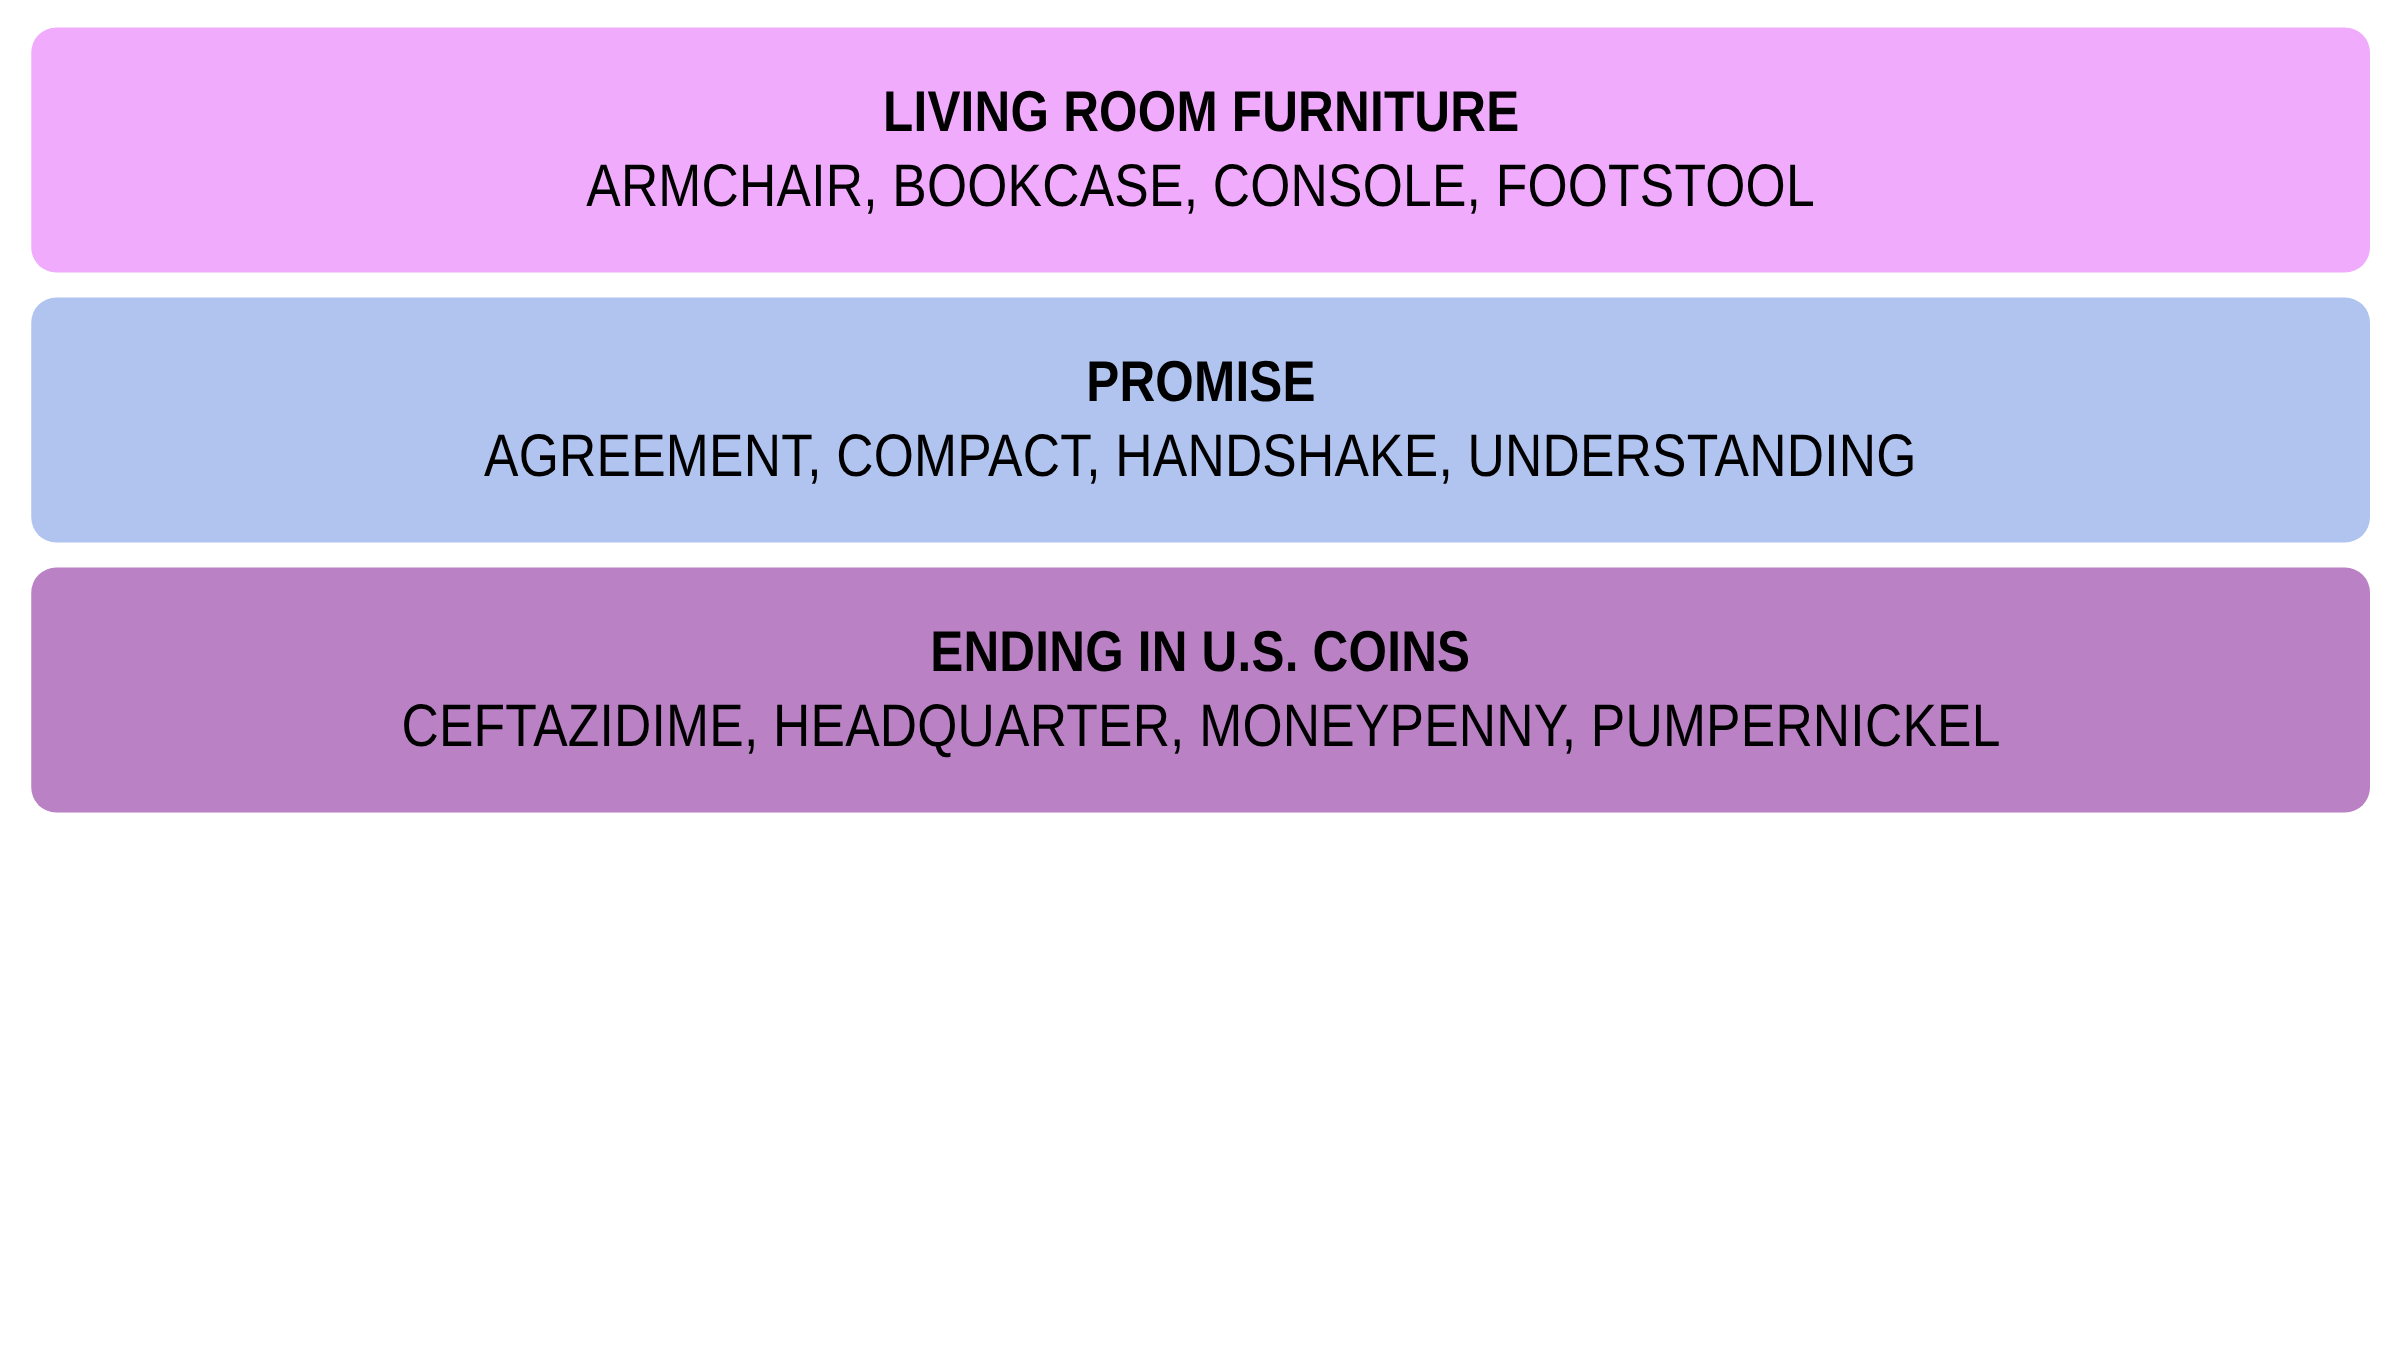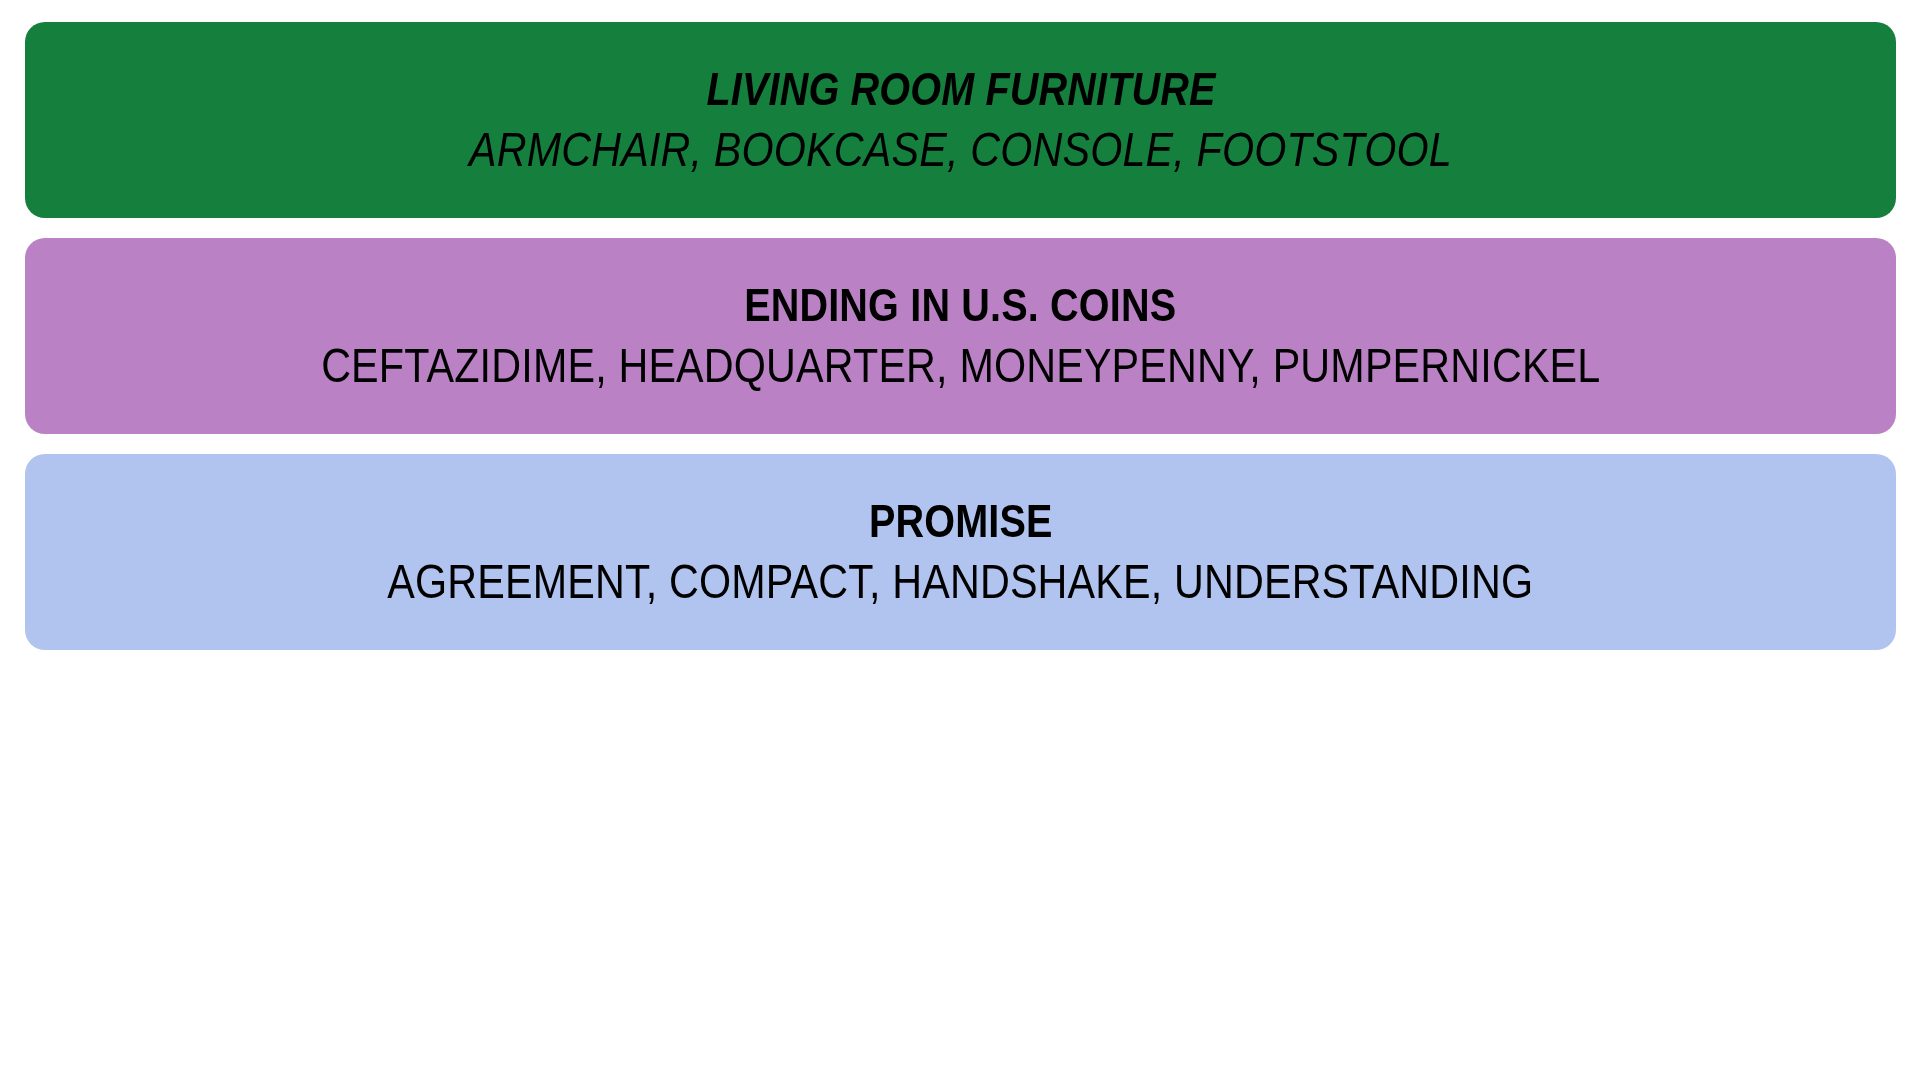--- a/index.html
+++ b/index.html
@@ -70,29 +70,29 @@
   .band-yellow { background: #f9df6d; }
   .band-green  { background: #a0c35a; }
   .band-blue   { background: #b0c4ef; }
   .band-purple { background: #ba81c5; }
 </style>
 </head>
 <body>
 
 <div id="board">
 
-  <div class="group-band band-yellow" style="background: #15803d; font-style: italic;">
+  <div class="group-band band-yellow" style="background: #f0abfc;">
     <span class="group-title">LIVING ROOM FURNITURE</span>
     <span class="group-members">ARMCHAIR, BOOKCASE, CONSOLE, FOOTSTOOL</span>
   </div>
 
+
+  <div class="group-band band-blue" style="background: rgb(176, 196, 239);">
+    <span class="group-title">PROMISE</span>
+    <span class="group-members">AGREEMENT, COMPACT, HANDSHAKE, UNDERSTANDING</span>
+  </div>
 
   <div class="group-band band-purple" style="background: rgb(186, 129, 197);">
     <span class="group-title">ENDING IN U.S. COINS</span>
     <span class="group-members">CEFTAZIDIME, HEADQUARTER, MONEYPENNY, PUMPERNICKEL</span>
   </div>
 
-  <div class="group-band band-blue" style="background: rgb(176, 196, 239);">
-    <span class="group-title">PROMISE</span>
-    <span class="group-members">AGREEMENT, COMPACT, HANDSHAKE, UNDERSTANDING</span>
-  </div>
-
 </div>
 
 </body></html>

